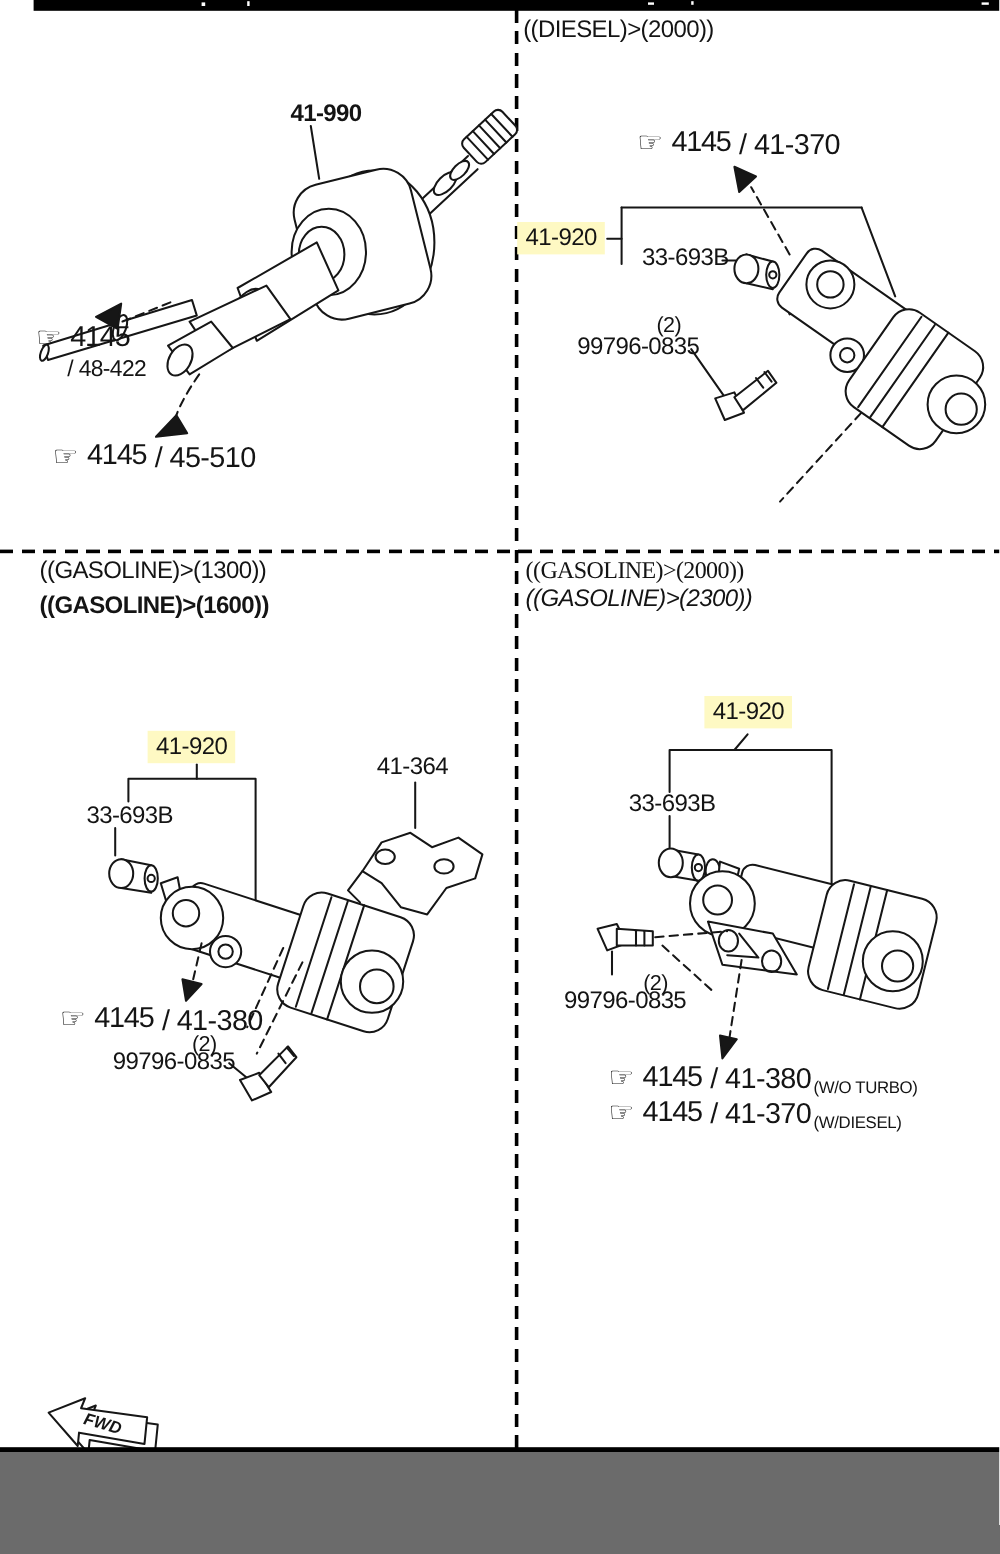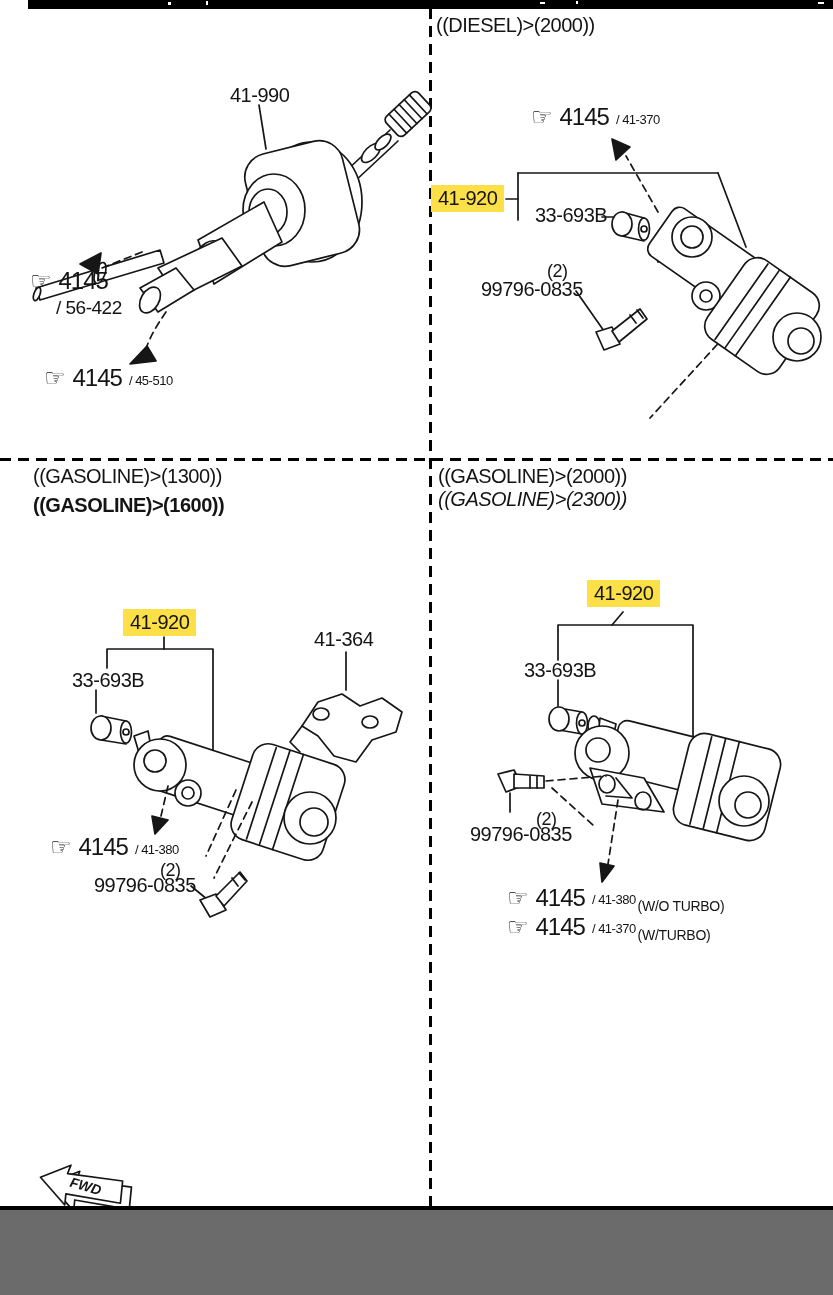--- a/index.html
+++ b/index.html
@@ -25,26 +25,26 @@
   svg.art { position:absolute; left:0; top:0; width:833px; height:1295px; }
   svg.art line, svg.art path, svg.art polyline, svg.art rect,
   svg.art circle, svg.art ellipse, svg.art polygon {
     stroke:#161616; stroke-width:1.7; stroke-linecap:round; stroke-linejoin:round;
   }
   svg.art .dash { stroke-dasharray:7 5; }
   svg.art .fwd-text { font:italic bold 14px "Liberation Sans", sans-serif; fill:#161616; stroke:none; }
 
   .lbl { position:absolute; white-space:nowrap; font-size:20px; letter-spacing:-0.5px; }
   .lbl.small { font-size:18px; }
-  .hl { background:#fde047; padding:2px 7px; }
+  .hl { background:#fef9c3; padding:2px 7px; }
 
   .ref { position:absolute; display:inline-flex; align-items:center; white-space:nowrap; }
   .ref .icon { font-family:"DejaVu Sans", sans-serif; font-size:24px; line-height:1; }
   .ref .code { font-size:24px; letter-spacing:-1px; margin-left:7px; }
-  .ref .path { font-size:13px; letter-spacing:-0.5px; margin-left:7px; margin-top:4px; }
+  .ref .path { font-size:24px; letter-spacing:-0.5px; margin-left:7px; margin-top:4px; }
   .ref .note { font-size:14px; letter-spacing:-0.3px; margin-left:2px; margin-top:17px; }
 
   .footer-line { position:absolute; left:0; top:1206px; width:833px; height:4px; background:#000; }
   .footer {
     position:absolute; left:0; top:1210px; width:833px; height:85px; background:#6b6b6b;
   }
 </style>
 </head>
 <body>
 
@@ -238,26 +238,26 @@
       <polygon points="602,882 600,863 614,866" fill="#161616"></polygon>
     </g>
 
     <g>
       <polygon points="4,20 30,0 29,9 84,1 88,23 33,29 35,40" transform="translate(51,1163) rotate(16)" fill="none"></polygon>
       <polygon points="0,20 26,0 25,9 80,1 84,23 29,29 31,40" transform="translate(46,1158) rotate(16)" fill="#fff"></polygon>
       <text class="fwd-text" x="30" y="21" transform="translate(46,1158) rotate(16)">FWD</text>
     </g>
   </svg>
 
-  <div class="lbl" style="left:230px; top:84px;">41-990</div>
+  <div class="lbl" style="left:242px; top:84px;font-weight:bold;">41-990</div>
   <div class="ref" style="left:30px; top:267px;">
     <span class="icon">☞</span>
     <span class="code">4145</span>
   </div>
-  <div class="lbl" style="left:56px; top:297px; font-size:19px;">/ 56-422</div>
+  <div class="lbl" style="left:56px; top:297px; font-size:19px;">/ 48-422</div>
   <div class="ref" style="left:44px; top:364px;">
     <span class="icon">☞</span>
     <span class="code">4145</span>
     <span class="path">/ 45-510</span>
   </div>
 
   <div class="lbl" style="left:436px; top:14px;">((DIESEL)&gt;(2000))</div>
   <div class="ref" style="left:531px; top:103px;">
     <span class="icon">☞</span>
     <span class="code">4145</span>
@@ -274,37 +274,37 @@
   <div class="lbl" style="left:72px; top:669px;">33-693B</div>
   <div class="lbl" style="left:314px; top:628px;">41-364</div>
   <div class="ref" style="left:50px; top:833px;">
     <span class="icon">☞</span>
     <span class="code">4145</span>
     <span class="path">/ 41-380</span>
   </div>
   <div class="lbl small" style="left:160px; top:860px;">(2)</div>
   <div class="lbl" style="left:94px; top:874px;">99796-0835</div>
 
-  <div class="lbl" style="left:438px; top:465px;">((GASOLINE)&gt;(2000))</div>
+  <div class="lbl" style="left:438px; top:465px;font-family:Liberation Serif, serif;">((GASOLINE)&gt;(2000))</div>
   <div class="lbl" style="left:438px; top:488px;font-style:italic;">((GASOLINE)&gt;(2300))</div>
   <div class="lbl hl" style="left:587px; top:580px;">41-920</div>
   <div class="lbl" style="left:524px; top:659px;">33-693B</div>
   <div class="lbl small" style="left:536px; top:809px;">(2)</div>
   <div class="lbl" style="left:470px; top:823px;">99796-0835</div>
   <div class="ref" style="left:507px; top:881px;">
     <span class="icon">☞</span>
     <span class="code">4145</span>
     <span class="path">/ 41-380</span>
     <span class="note">(W/O TURBO)</span>
   </div>
   <div class="ref" style="left:507px; top:910px;">
     <span class="icon">☞</span>
     <span class="code">4145</span>
     <span class="path">/ 41-370</span>
-    <span class="note">(W/TURBO)</span>
+    <span class="note">(W/DIESEL)</span>
   </div>
 
   <div class="footer-line"></div>
   <div class="footer">
     
   </div>
 
 </div>
 
 </body></html>

